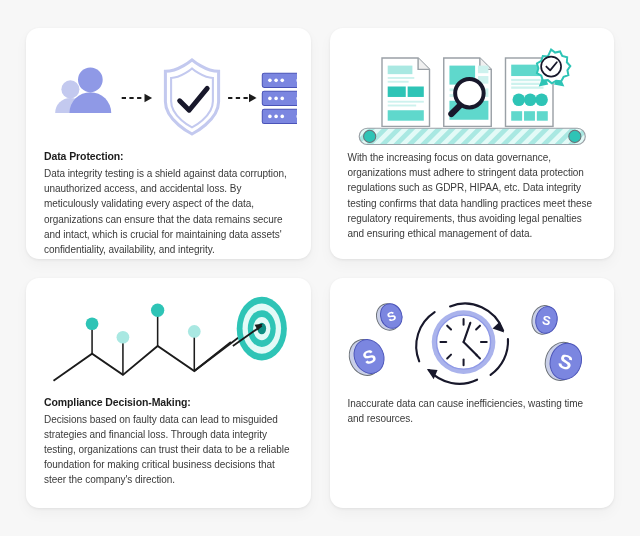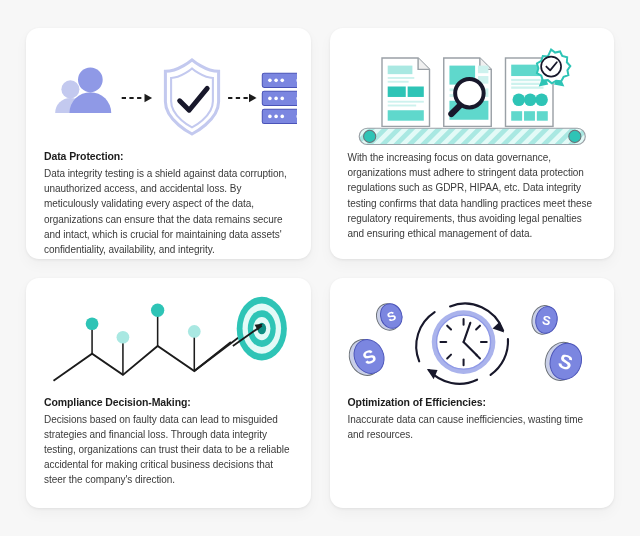--- a/index.html
+++ b/index.html
@@ -216,21 +216,21 @@
           <ellipse cx="230" cy="34" rx="9" ry="12" fill="#e3faf7"></ellipse>
           <ellipse cx="230" cy="34" rx="4.5" ry="6" fill="#0f8f84"></ellipse>
         </g>
 
         <line x1="200" y1="52" x2="230" y2="31" stroke="#1c1c1c" stroke-width="1.9"></line>
         <path d="M231 29 L222.5 30 L226 36 Z" fill="#1c1c1c"></path>
       </svg>
     </div>
     <div class="txt">
       <div class="c-title">Compliance Decision-Making:</div>
-      <div class="c-body">Decisions based on faulty data can lead to misguided strategies and financial loss. Through data integrity testing, organizations can trust their data to be a reliable accidental for making critical business decisions that steer the company's direction.</div>
+      <div class="c-body">Decisions based on faulty data can lead to misguided strategies and financial loss. Through data integrity testing, organizations can trust their data to be a reliable foundation for making critical business decisions that steer the company's direction.</div>
     </div>
   </div>
 
   <div class="card">
     <div class="art art-tall">
       <svg width="266" height="100" viewBox="0 0 266 100">
 
         <g>
           <path d="M78 68 A42 42 0 0 1 94 17" fill="none" stroke="#18182b" stroke-width="2.2" stroke-linecap="round"></path>
           <path d="M110 11 A42 42 0 0 1 165 36" fill="none" stroke="#18182b" stroke-width="2.2" stroke-linecap="round"></path>
@@ -276,18 +276,17 @@
         </g>
 
         <g>
           <ellipse cx="226" cy="68" rx="17" ry="20" transform="rotate(18 226 68)" fill="#c9cfe8" stroke="#6b7177" stroke-width="1"></ellipse>
           <ellipse cx="230" cy="68" rx="16" ry="19" transform="rotate(18 230 68)" fill="#7b86e0" stroke="#4a53b8" stroke-width="1"></ellipse>
           <text x="230" y="76" font-family="Liberation Sans, sans-serif" font-size="21" font-weight="bold" fill="#ffffff" text-anchor="middle" transform="rotate(18 230 68)">S</text>
         </g>
       </svg>
     </div>
     <div class="txt">
-      <div class="c-title">Optimization of Efficiencies:</div>
       <div class="c-body">Inaccurate data can cause inefficiencies, wasting time and resources.</div>
     </div>
   </div>
 
 </div>
 
 </body></html>

